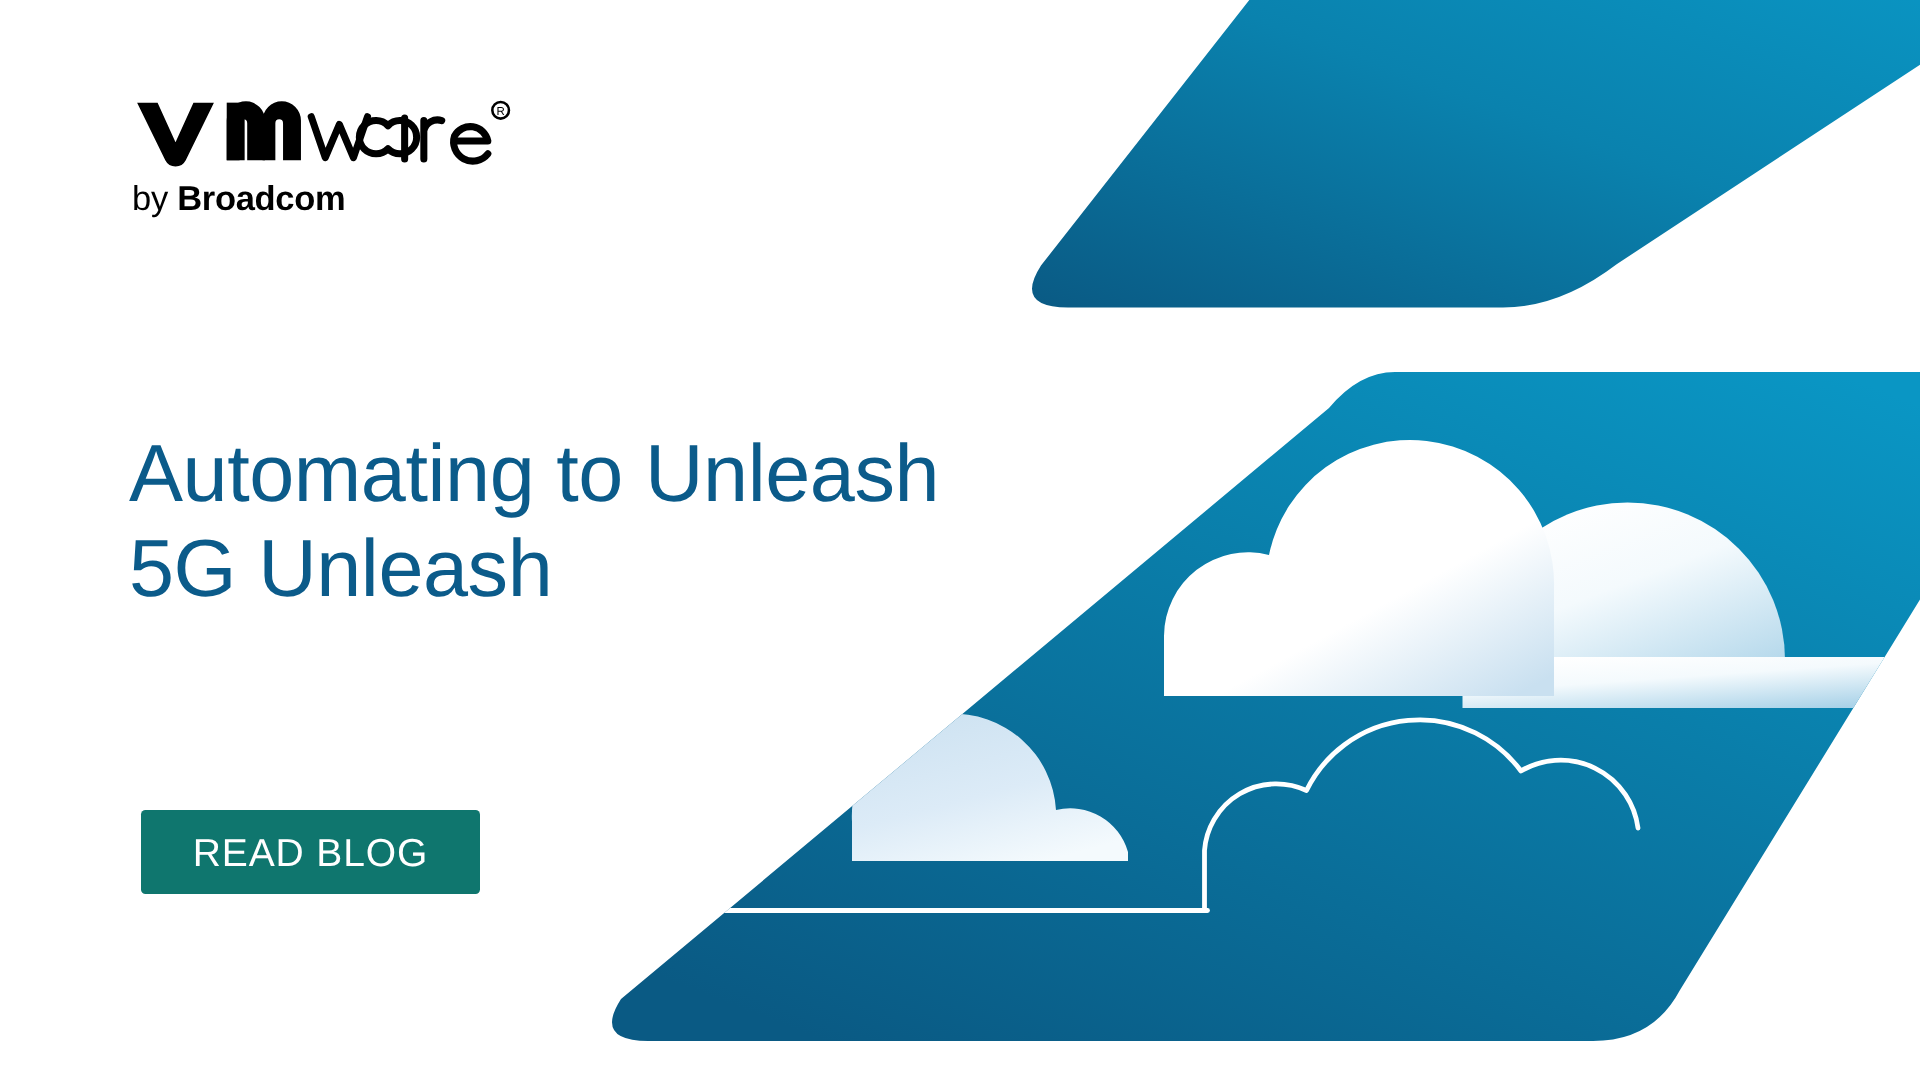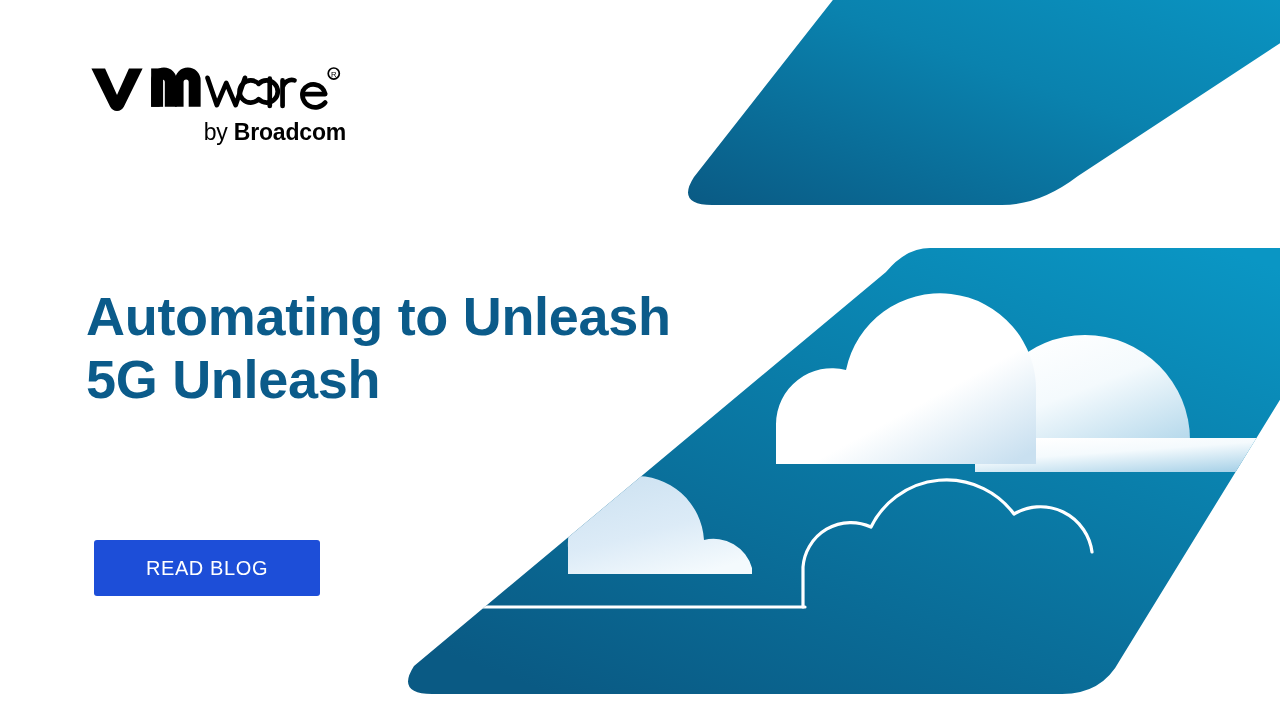--- a/index.html
+++ b/index.html
@@ -37,21 +37,20 @@
     position: absolute;
     left: 88px;
     top: 58px;
     width: 260px;
   }
   #vmware-logo {
     display: block;
   }
   #broadcom-line {
     margin-top: 6px;
-    text-align: right;
     padding-right: 2px;
     font-size: 23px;
     line-height: 26px;
     color: #000000;
     letter-spacing: -0.2px;
     white-space: nowrap;
   }
   #broadcom-line .by {
     font-weight: 300;
   }
@@ -61,41 +60,41 @@
 
   
   #headline {
     position: absolute;
     left: 86px;
     top: 249px;
     width: 600px;
     color: #0b5b8a;
     font-size: 54px;
     line-height: 63px;
-    font-weight: 700;
+    font-weight: 400;
     letter-spacing: -0.3px;
   }
   #headline .line {
     display: block;
     white-space: nowrap;
   }
 
   
   #cta-button {
     position: absolute;
     left: 94px;
     top: 540px;
     width: 226px;
     height: 56px;
-    background: #1d4ed8;
+    background: #0f766e;
     border: none;
     border-radius: 3px;
     color: #ffffff;
     font-family: "Liberation Sans", sans-serif;
-    font-size: 20px;
+    font-size: 26px;
     letter-spacing: 0.6px;
     cursor: pointer;
     padding: 0;
     display: flex;
     align-items: center;
     justify-content: center;
   }
 </style>
 </head>
 <body>

